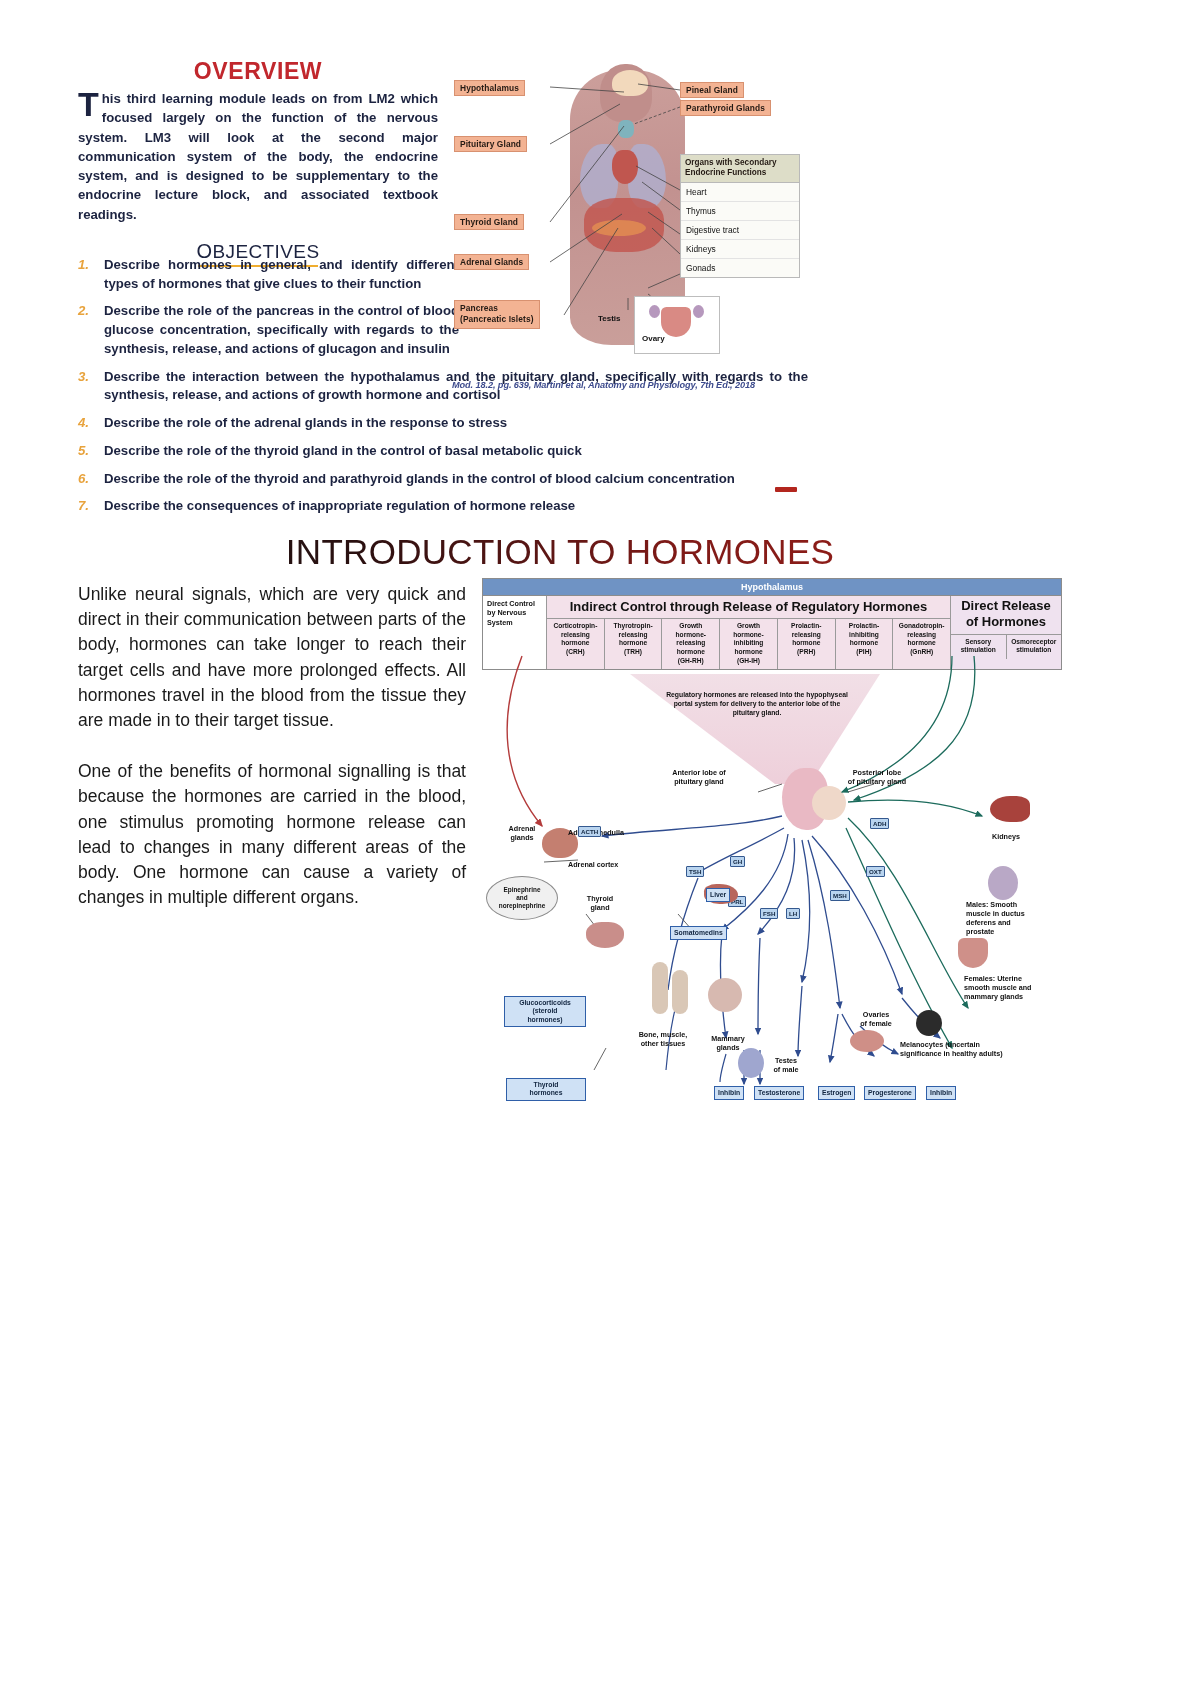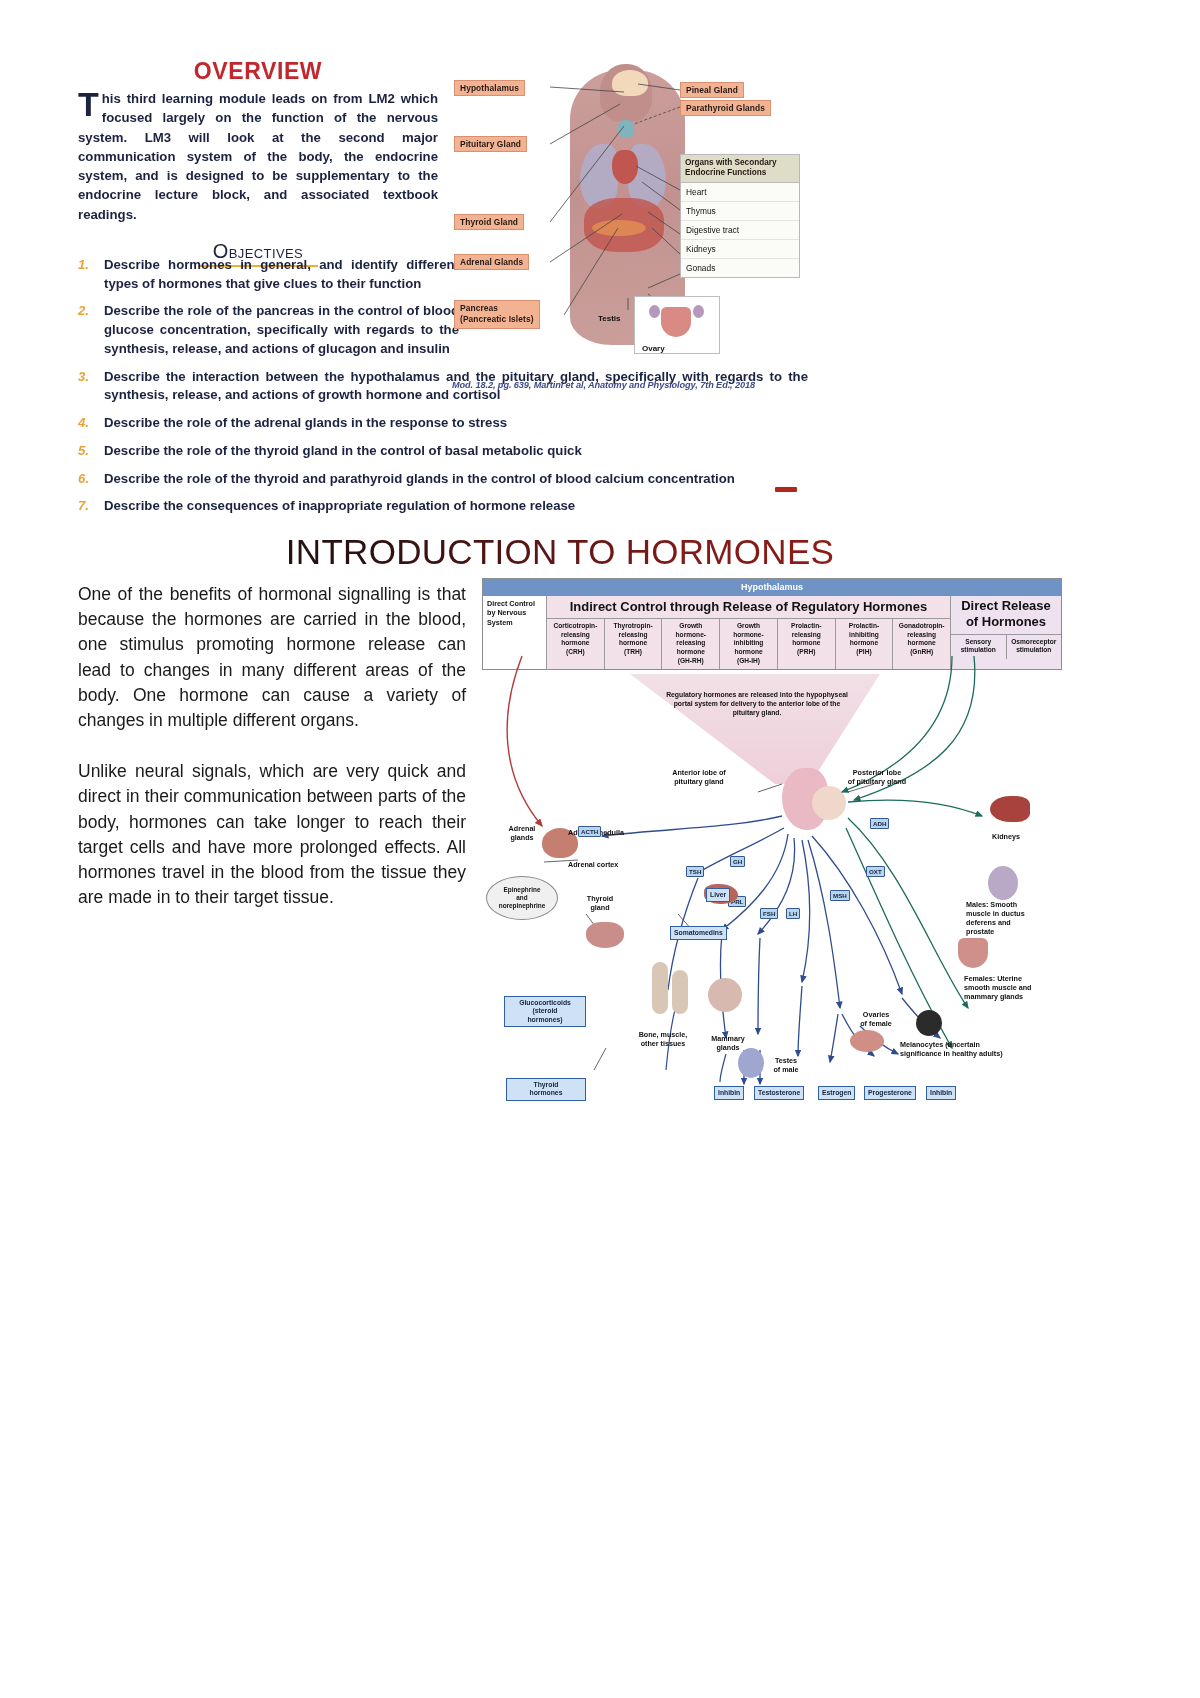--- a/index.html
+++ b/index.html
@@ -8,21 +8,21 @@
   
   #page-top{position:absolute;left:0;top:0;width:1200px;height:505px;padding-left:33px;}
 
   .ov-col{position:absolute;left:78px;top:58px;width:360px;}
   .ov-title{font-size:23px;font-weight:600;color:#c1272d;text-align:center;letter-spacing:.6px;
             font-family:"Liberation Sans",sans-serif;}
   .ov-para{margin-top:4px;font-size:13.2px;line-height:1.46;text-align:justify;color:#1c2340;font-weight:600;}
   .ov-para .dropcap{float:left;font-size:34px;line-height:26px;font-weight:700;padding:2px 3px 0 0;color:#1c2340;}
 
   .obj-title{margin-top:16px;text-align:center;font-size:20px;color:#1c2340;letter-spacing:.4px;font-weight:500;}
-  .obj-title .sm{font-size:13px;}
+  .obj-title .sm{font-size:19px;}
   .obj-rule{width:120px;height:2.5px;background:#f0ad2e;margin:2px auto 0 auto;}
 
   .obj-list{position:absolute;left:78px;top:256px;width:730px;}
   .obj-item{display:flex;margin-bottom:9px;font-size:13.2px;line-height:1.42;color:#1c2340;font-weight:600;}
   .obj-num{color:#e8a33d;font-style:italic;font-weight:700;min-width:26px;flex:0 0 26px;}
   .obj-txt{flex:1;text-align:justify;}
   .obj-item.narrow .obj-txt{max-width:355px;}
   .obj-item.wide .obj-txt{max-width:720px;}
 
   
@@ -218,34 +218,34 @@
       <div class="sec-row">Kidneys</div>
       <div class="sec-row">Gonads</div>
     </div>
 
     <div class="gon-box">
       <div class="uterus"></div>
       <div class="ovary-l"></div>
       <div class="ovary-r"></div>
     </div>
     <div class="tiny" style="left:146px;top:252px;">Testis</div>
-    <div class="tiny" style="left:190px;top:282px;text-align:right;">Ovary</div>
+    <div class="tiny" style="left:190px;top:272px;text-align:right;">Ovary</div>
   </div>
 
   <div class="fig-cap">Mod. 18.2, pg. 639, Martini et al, Anatomy and Physiology, 7th Ed., 2018</div>
   <div class="redbar"></div>
 </div>
 
 <div id="page-bottom">
 
   <div class="h1">INTRODUCTION TO HORMONES</div>
 
   <div class="body-col">
+    <div class="bp">Unlike neural signals, which are very quick and direct in their communication between parts of the body, hormones can take longer to reach their target cells and have more prolonged effects. All hormones travel in the blood from the tissue they are made in to their target tissue.</div>
     <div class="bp">One of the benefits of hormonal signalling is that because the hormones are carried in the blood, one stimulus promoting hormone release can lead to changes in many different areas of the body.  One hormone can cause a variety of changes in multiple different organs.</div>
-    <div class="bp">Unlike neural signals, which are very quick and direct in their communication between parts of the body, hormones can take longer to reach their target cells and have more prolonged effects. All hormones travel in the blood from the tissue they are made in to their target tissue.</div>
   </div>
 
   <div id="flow">
 
     <div class="tbl">
       <div class="tbl-hd">Hypothalamus</div>
       <div class="tbl-body">
 
         <div class="tc col-direct">
           <div>Direct Control</div>

